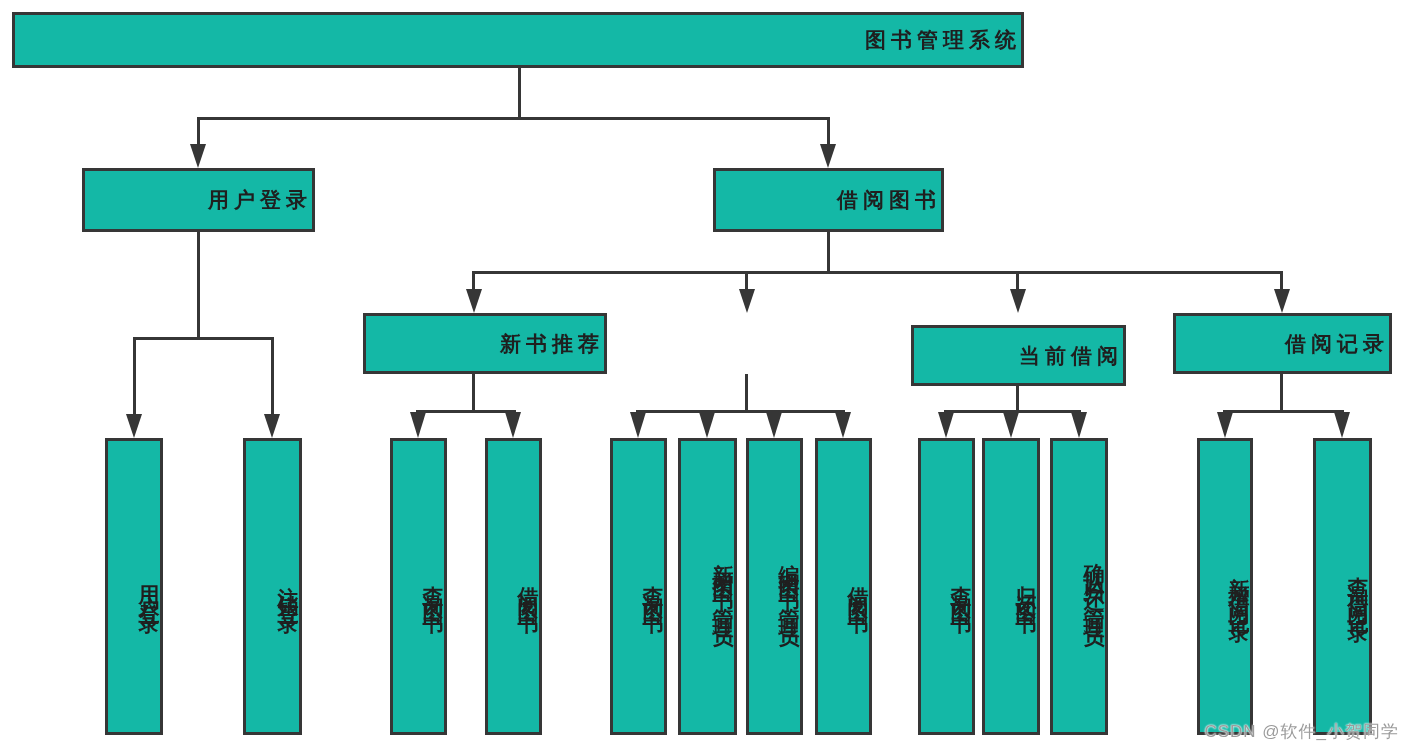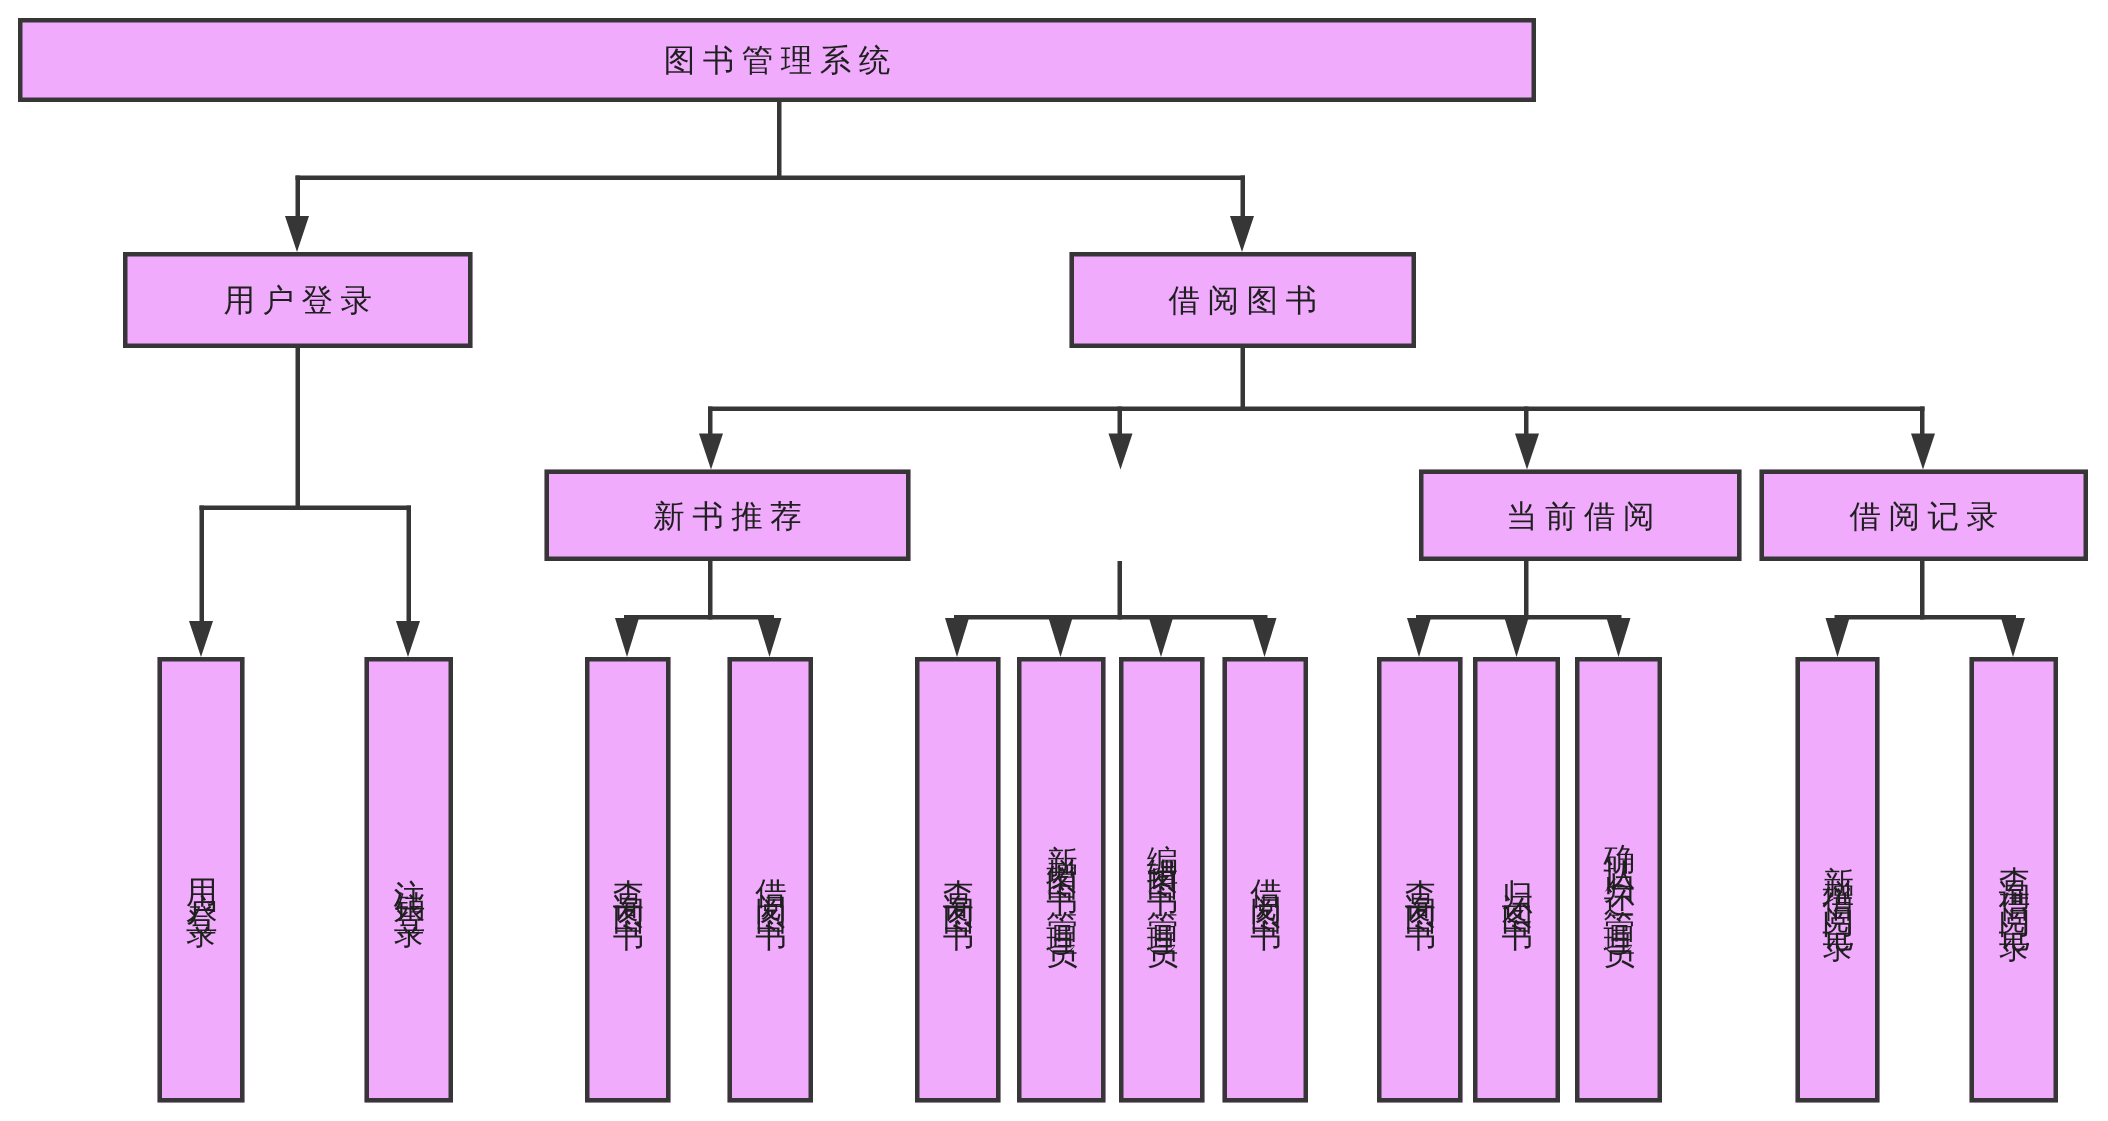--- a/index.html
+++ b/index.html
@@ -4,23 +4,24 @@
 <style>
   html,body { margin:0; padding:0; background:#ffffff; }
   .stage {
     position:relative; width:1405px; height:747px; background:#fff;
     font-family:"Liberation Sans","DejaVu Sans",sans-serif;
     color:#1f1f1f; overflow:hidden;
     --line:#363636; --text:#1f1f1f; --wm:#9b9b9b;
   }
   .box {
     position:absolute; box-sizing:border-box;
-    border:3px solid var(--line); background:#f0abfc;
-    display:flex; align-items:center; justify-content:center;
+    border:3px solid var(--line); background:#14b8a6;
+    display:flex; align-items:center; justify-content:flex-end;
     z-index:2;
+    font-weight:bold;
   }
   .hlabel { font-size:21px; letter-spacing:5px; text-indent:5px; color:var(--text); white-space:nowrap; }
   .vlabel {
     writing-mode:vertical-rl; text-orientation:mixed;
     font-size:21px; letter-spacing:9px; color:var(--text);
     line-height:1; max-height:96%;
   }
   .line { position:absolute; background:var(--line); z-index:1; }
   .arrow {
     position:absolute; width:0; height:0; z-index:1;
@@ -94,21 +95,21 @@
   <div class="box" style="left:82px;top:168px;width:233px;height:64px;">
     <span class="hlabel">用户登录</span>
   </div>
   <div class="box" style="left:713px;top:168px;width:231px;height:64px;">
     <span class="hlabel">借阅图书</span>
   </div>
 
   <div class="box" style="left:363px;top:313px;width:244px;height:61px;">
     <span class="hlabel">新书推荐</span>
   </div>
-  <div class="box" style="left:911px;top:313px;width:215px;height:61px;margin-left:35px;">
+  <div class="box" style="left:911px;top:325px;width:215px;height:61px;">
     <span class="hlabel">当前借阅</span>
   </div>
   <div class="box" style="left:1173px;top:313px;width:219px;height:61px;">
     <span class="hlabel">借阅记录</span>
   </div>
 
   <div class="box" style="left:105px;top:438px;width:58px;height:297px;">
     <span class="vlabel">用户登录</span>
   </div>
   <div class="box" style="left:243px;top:438px;width:59px;height:297px;">
@@ -145,13 +146,14 @@
     <span class="vlabel">确认归还（管理员）</span>
   </div>
 
   <div class="box" style="left:1197px;top:438px;width:56px;height:297px;">
     <span class="vlabel">新增借阅记录</span>
   </div>
   <div class="box" style="left:1313px;top:438px;width:59px;height:297px;">
     <span class="vlabel">查询借阅记录</span>
   </div>
 
+  <div class="watermark">CSDN @软件_小贺同学</div>
 </div>
 
 </body></html>

